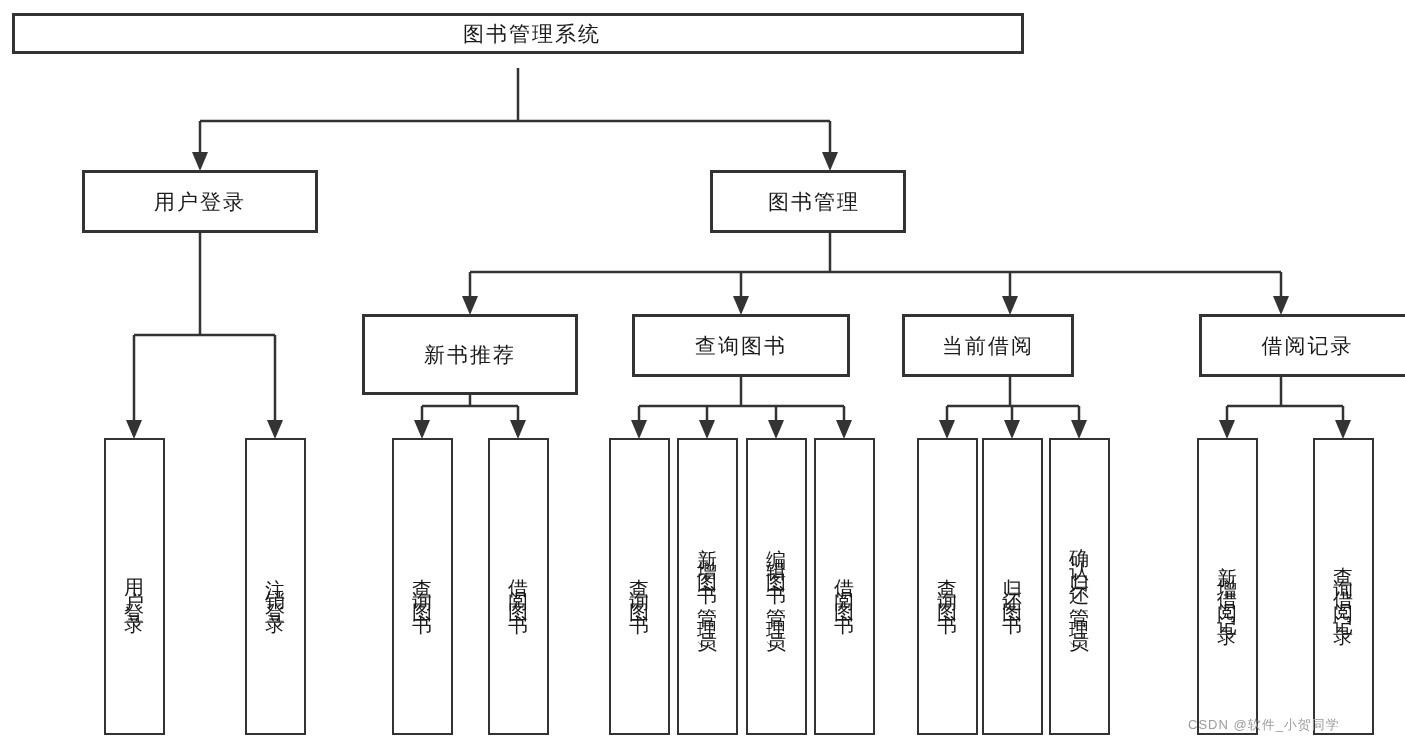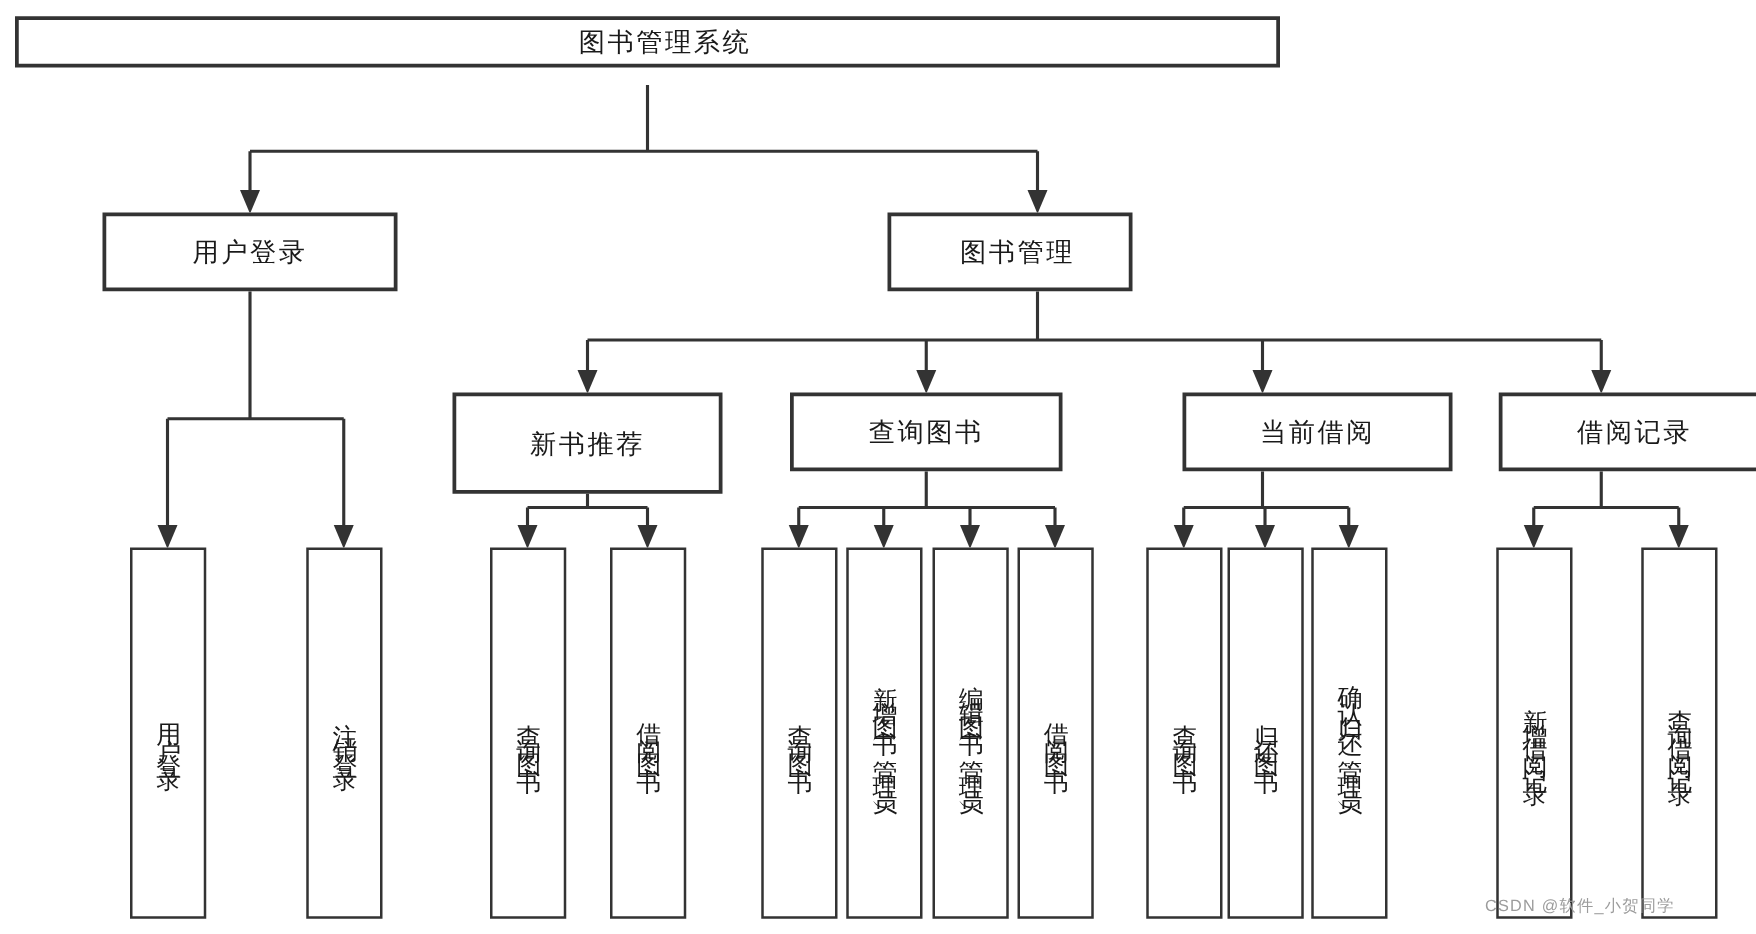--- a/index.html
+++ b/index.html
@@ -37,21 +37,21 @@
     letter-spacing:12px;
     line-height:1;
     top:438px;height:297px;width:61px;
   }
   
   #root {left:12px;  top:13px; width:1012px;height:41px;padding-left:28px;}
   #l2-0 {left:82px;  top:170px;width:236px; height:63px;}
   #l2-1 {left:710px; top:170px;width:196px; height:63px;padding-left:12px;}
   #l3-0 {left:362px; top:314px;width:216px; height:81px;}
   #l3-1 {left:632px; top:314px;width:218px; height:63px;}
-  #l3-2 {left:902px; top:314px;width:216px; height:63px;margin-left:44px;}
+  #l3-2 {left:902px; top:314px;width:172px; height:63px;}
   #l3-3 {left:1199px;top:314px;width:217px; height:63px;}
   #lf-0 {left:104px;} #lf-1 {left:245px;}
   #lf-2 {left:392px;} #lf-3 {left:488px;}
   #lf-4 {left:609px;} #lf-5 {left:677px;} #lf-6 {left:746px;} #lf-7 {left:814px;}
   #lf-8 {left:917px;} #lf-9 {left:982px;} #lf-10{left:1049px;}
   #lf-11{left:1197px;}#lf-12{left:1313px;}
   .watermark{
     position:absolute;z-index:5;
     left:1188px;top:716px;
     font-size:13px;letter-spacing:1px;

